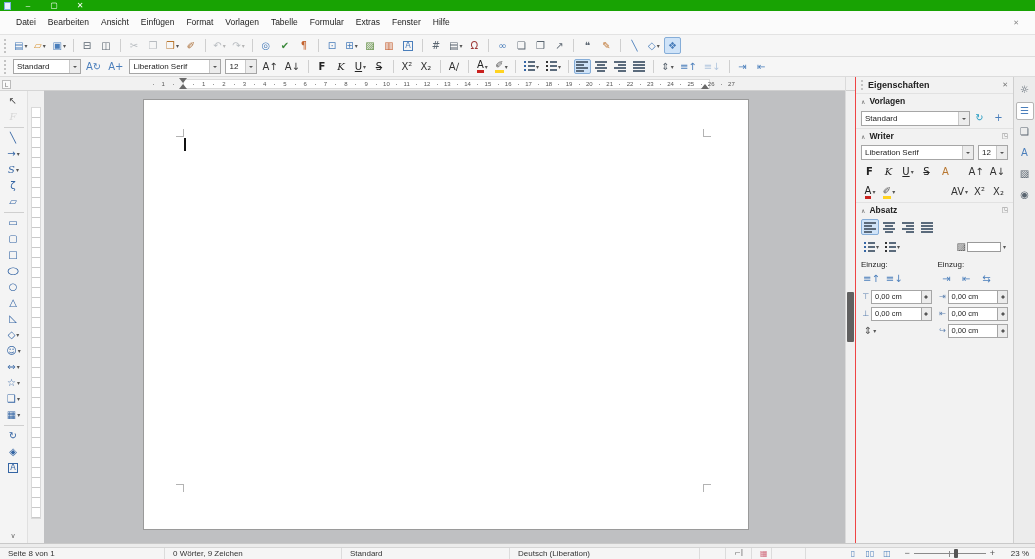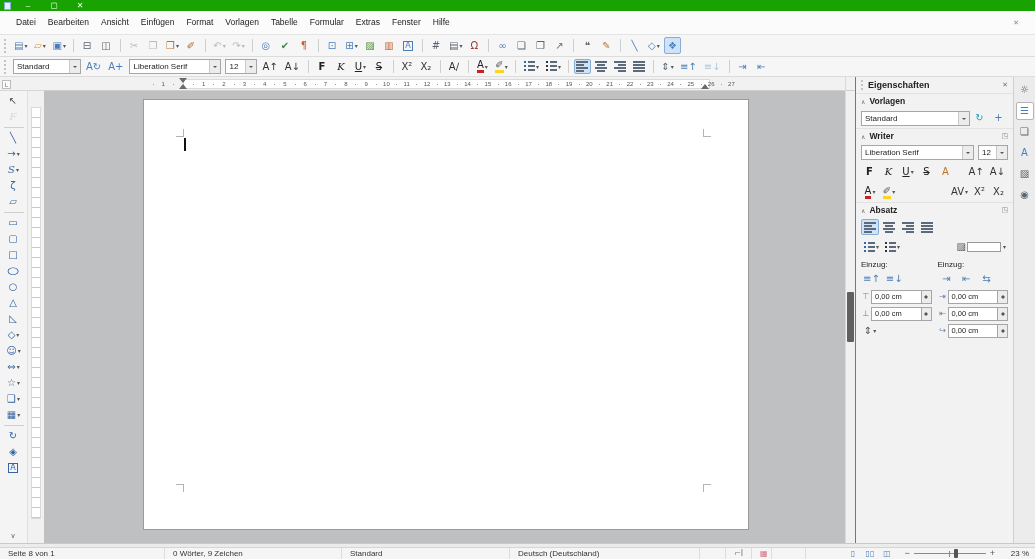--- a/index.html
+++ b/index.html
@@ -837,21 +837,21 @@
           <span class="glyph" style="color: rgb(90, 101, 112);">◉</span>
         </span>
       </div>
   </div>
 
   <div class="prestatus"></div>
   <div class="statusbar" data-name="statusbar">
     <span class="sb-cell sb-page" data-name="page-count">Seite 8 von 1</span>
     <span class="sb-cell sb-words" data-name="word-count">0 Wörter, 9 Zeichen</span>
     <span class="sb-cell sb-style" data-name="page-style">Standard</span>
-    <span class="sb-cell sb-lang" data-name="text-language">Deutsch (Deutschland)</span>
+    <span class="sb-cell sb-lang" data-name="text-language">Deutsch (Liberation)</span>
     <span class="sb-cell sb-gap1"></span>
     <span class="sb-cell sb-sel" data-name="selection-mode-icon">⌐I</span>
     <span class="sb-cell sb-mod" data-name="document-modified-icon">▦</span>
     <span class="sb-cell sb-gap2"></span>
     <span class="sb-cell sb-flex"></span>
     <span class="sb-views">
 
     <span class="tbtn" data-name="single-page-view-button">
           <span class="glyph">▯</span>
         </span>

